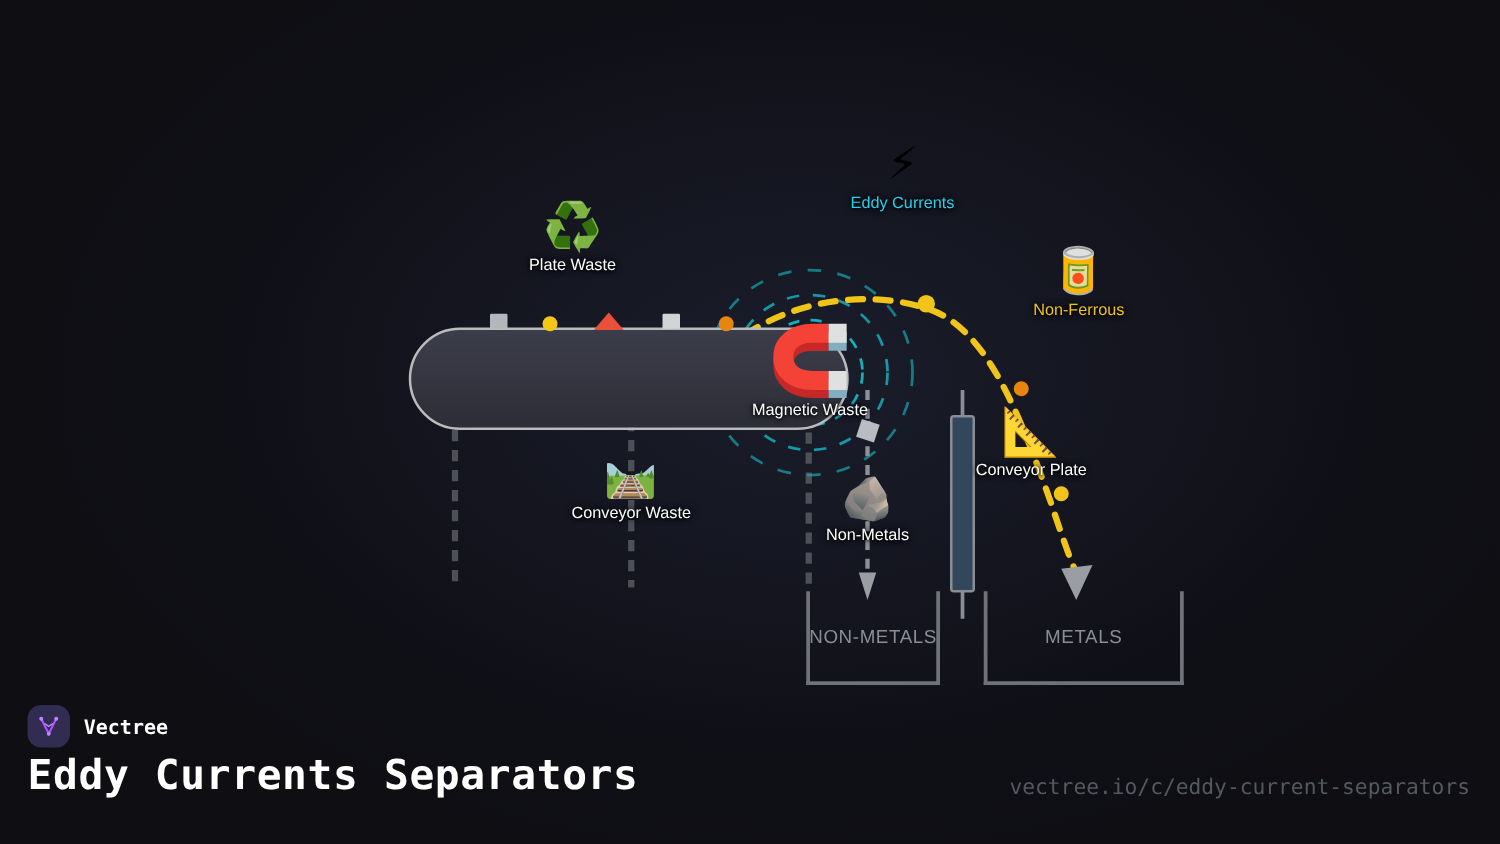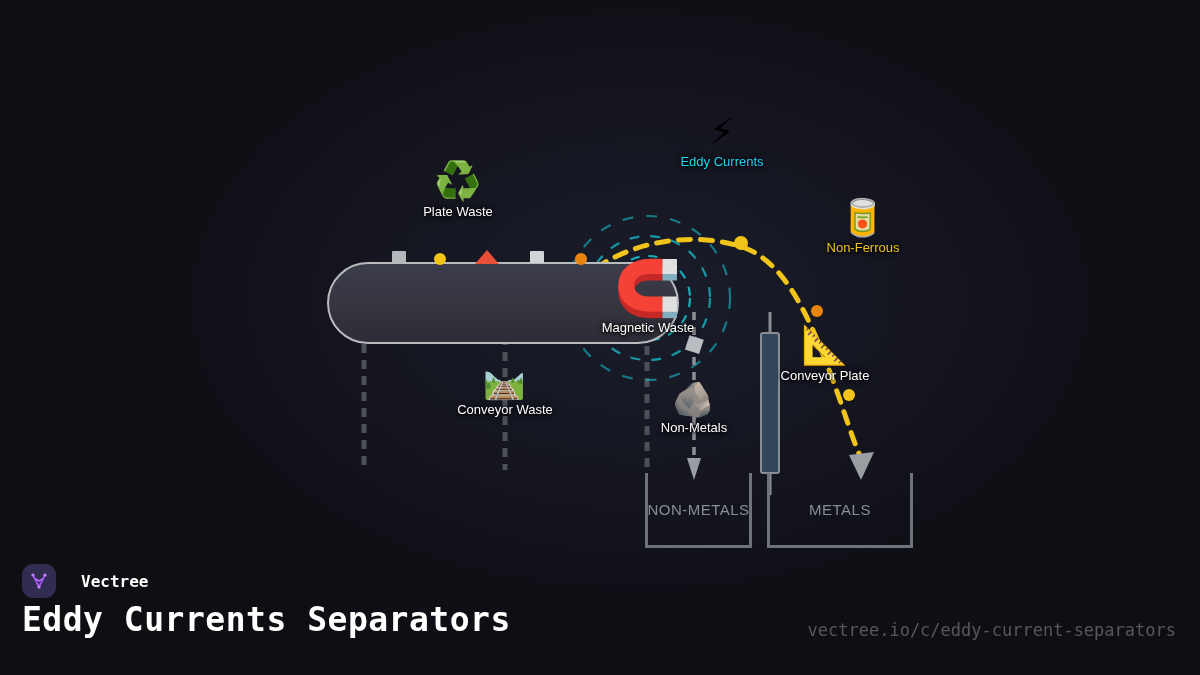--- a/index.html
+++ b/index.html
@@ -78,21 +78,21 @@
     position:absolute;
     left:760px; top:332px;
     width:20px; height:142px;
     background:#32465c;
     border:2px solid #8a8d93;
     border-radius:3px;
   }
 
   
   #footer { position:absolute; left:0; right:0; bottom:0; height:115px; }
-  #brand-row { position:absolute; left:22px; top:4px; display:flex; align-items:center; gap:25px; }
+  #brand-row { position:absolute; left:22px; top:4px; display:flex; align-items:center; gap:11px; }
   #brand-badge {
     width:34px; height:34px; border-radius:11px;
     background:#312c52;
     display:flex; align-items:center; justify-content:center;
   }
   #brand-name {
     font-family:"DejaVu Sans Mono", monospace;
     font-size:16px; font-weight:bold; color:#ffffff;
   }
   #page-title {
@@ -163,21 +163,21 @@
     <div class="belt-item bi-tr" style="left:475px; top:250px; border-bottom:14px solid #e8503a;"></div>
     <div class="belt-item bi-sq" style="left:530px; top:251px; background:#d2d5d8;"></div>
     <div class="belt-item bi-ci" style="left:575px; top:253px; background:#e8850e;"></div>
 
     <div id="divider-bar"></div>
 
     <div class="bin" style="left:645px; top:473px; width:107px; height:75px;">
       <div class="walls"></div>
       <div class="blabel">NON-METALS</div>
     </div>
-    <div class="bin" style="left:767px; top:473px; width:146px; height:75px;">
+    <div class="bin" style="left:787px; top:473px; width:160px; height:75px;">
       <div class="walls"></div>
       <div class="blabel">METALS</div>
     </div>
 
     <div class="node" style="left:388px; top:162px; width:140px;">
       <span class="emoji" style="font-size:38px;">♻️</span>
       <span class="cap cap-white">Plate Waste</span>
     </div>
 
     <div class="node" style="left:652px; top:114px; width:140px;">

